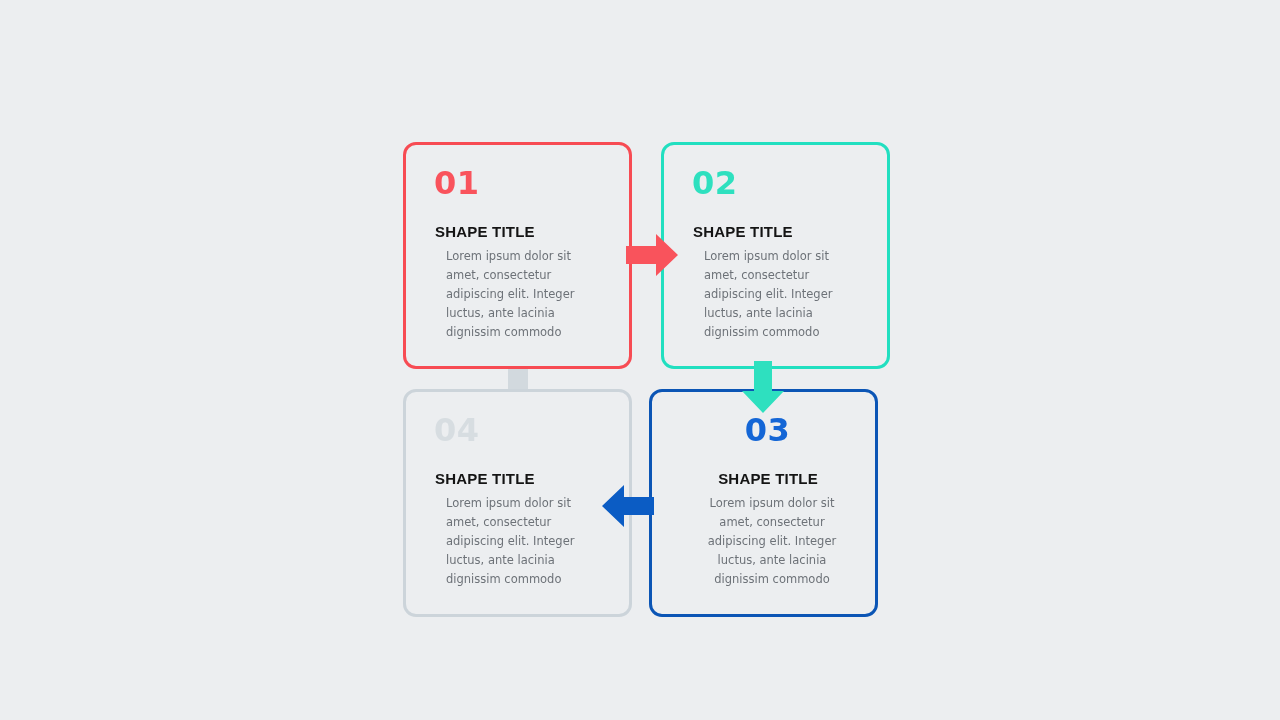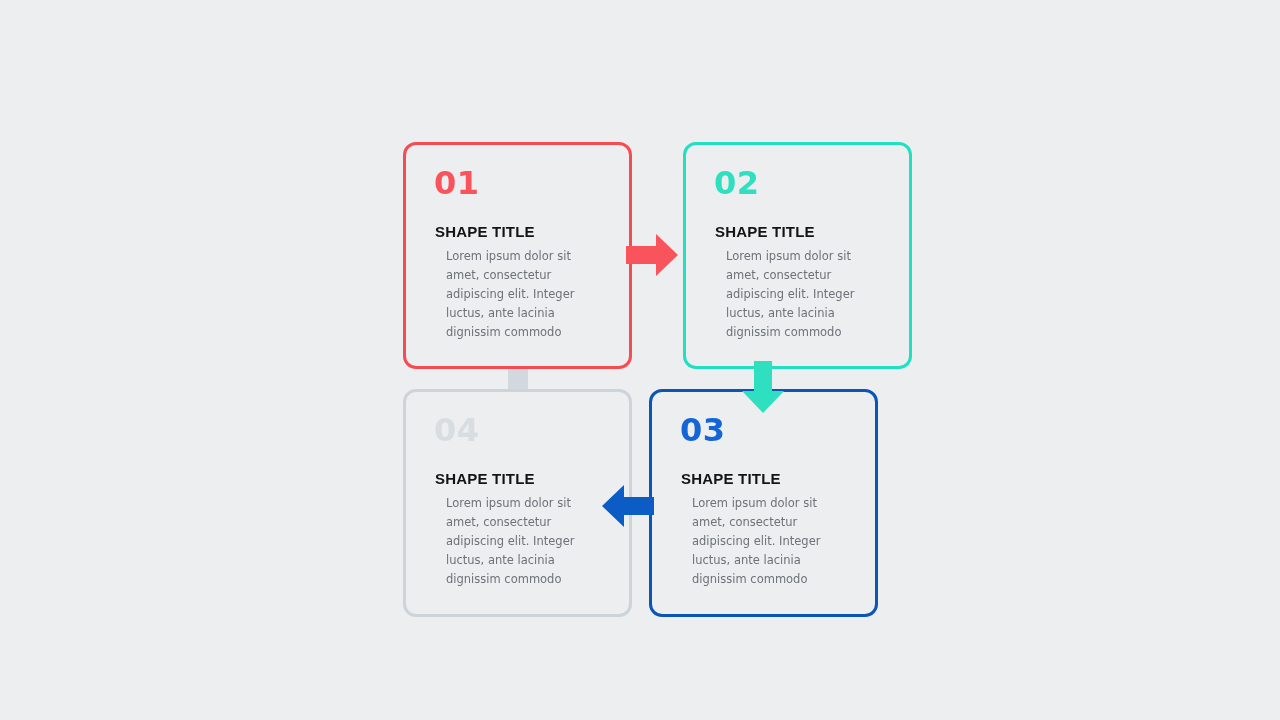--- a/index.html
+++ b/index.html
@@ -29,26 +29,26 @@
     position: absolute;
     background: #eceef0;
     border-style: solid;
     border-width: 3px;
     border-radius: 13px;
     z-index: 2;
   }
 
   .card-01 { left: 403px; top: 142px; width: 229px; height: 227px;
              border-color: #f74b53; }
-  .card-02 { left: 683px; top: 142px; width: 229px; height: 227px;
+  .card-02 { left: 661px; top: 142px; width: 229px; height: 227px;
              border-color: #21dfc0; }
   .card-04 { left: 403px; top: 389px; width: 229px; height: 228px;
              border-color: #ccd4da; }
   .card-03 { left: 649px; top: 389px; width: 229px; height: 228px;
-             border-color: #0b55b5; }
+             border-color: #0b55b5; text-align: center; }
 
   .card-inner {
     position: absolute;
     left: 28px;
     right: 20px;
     top: 18px;
   }
 
   .card-number {
     font-size: 32px;

